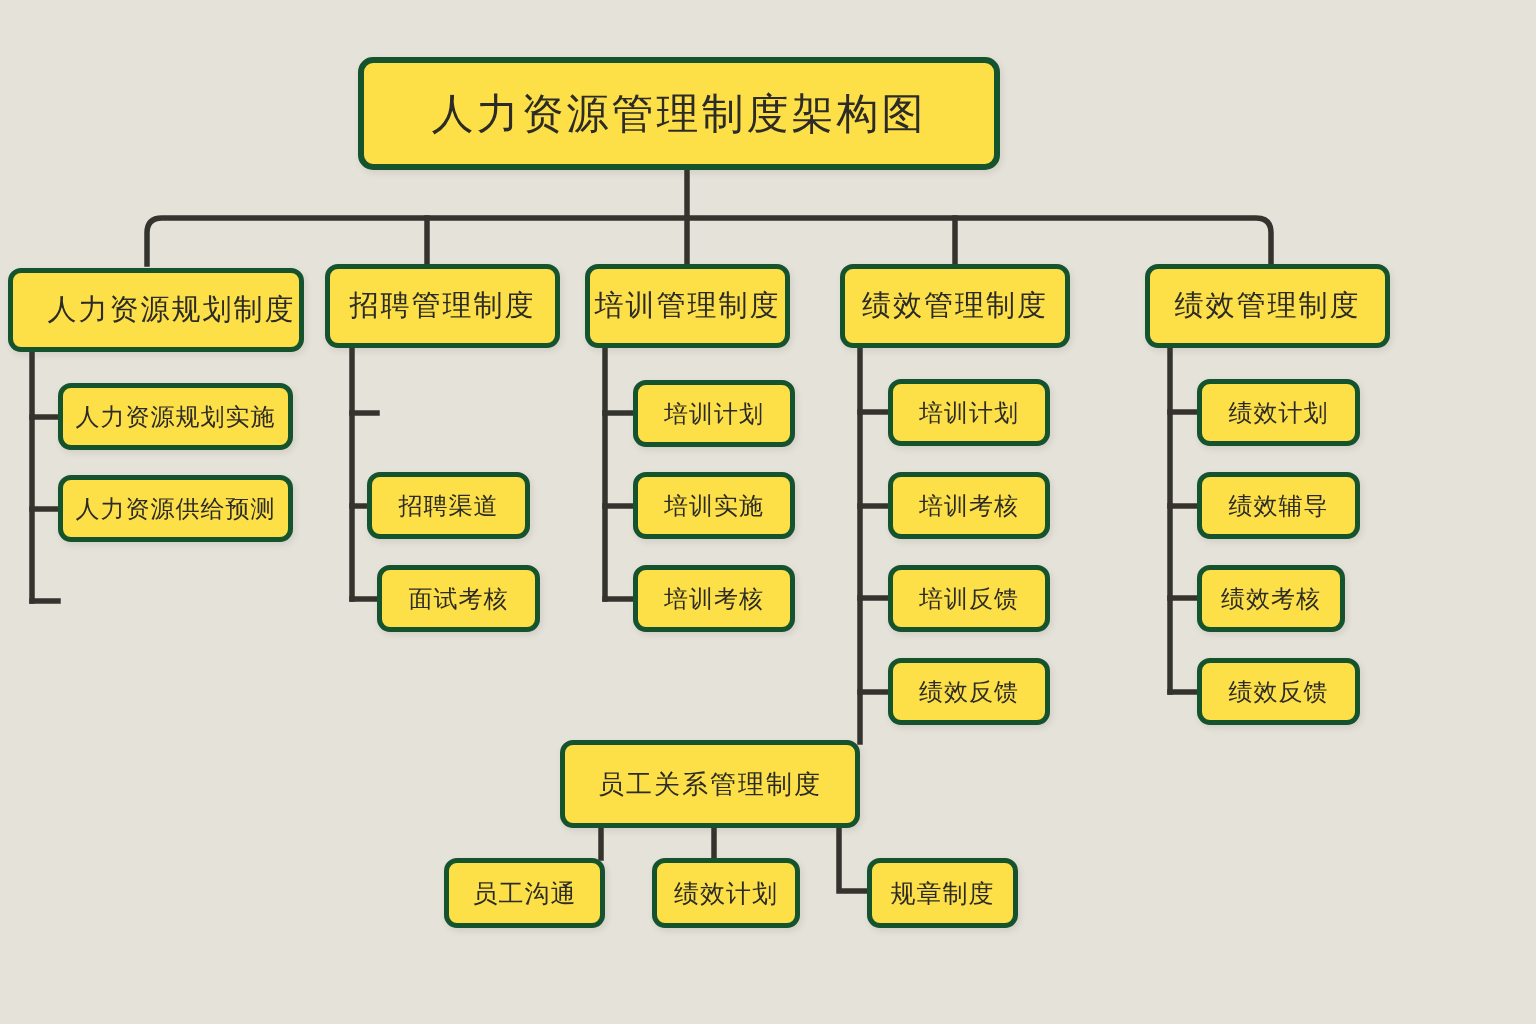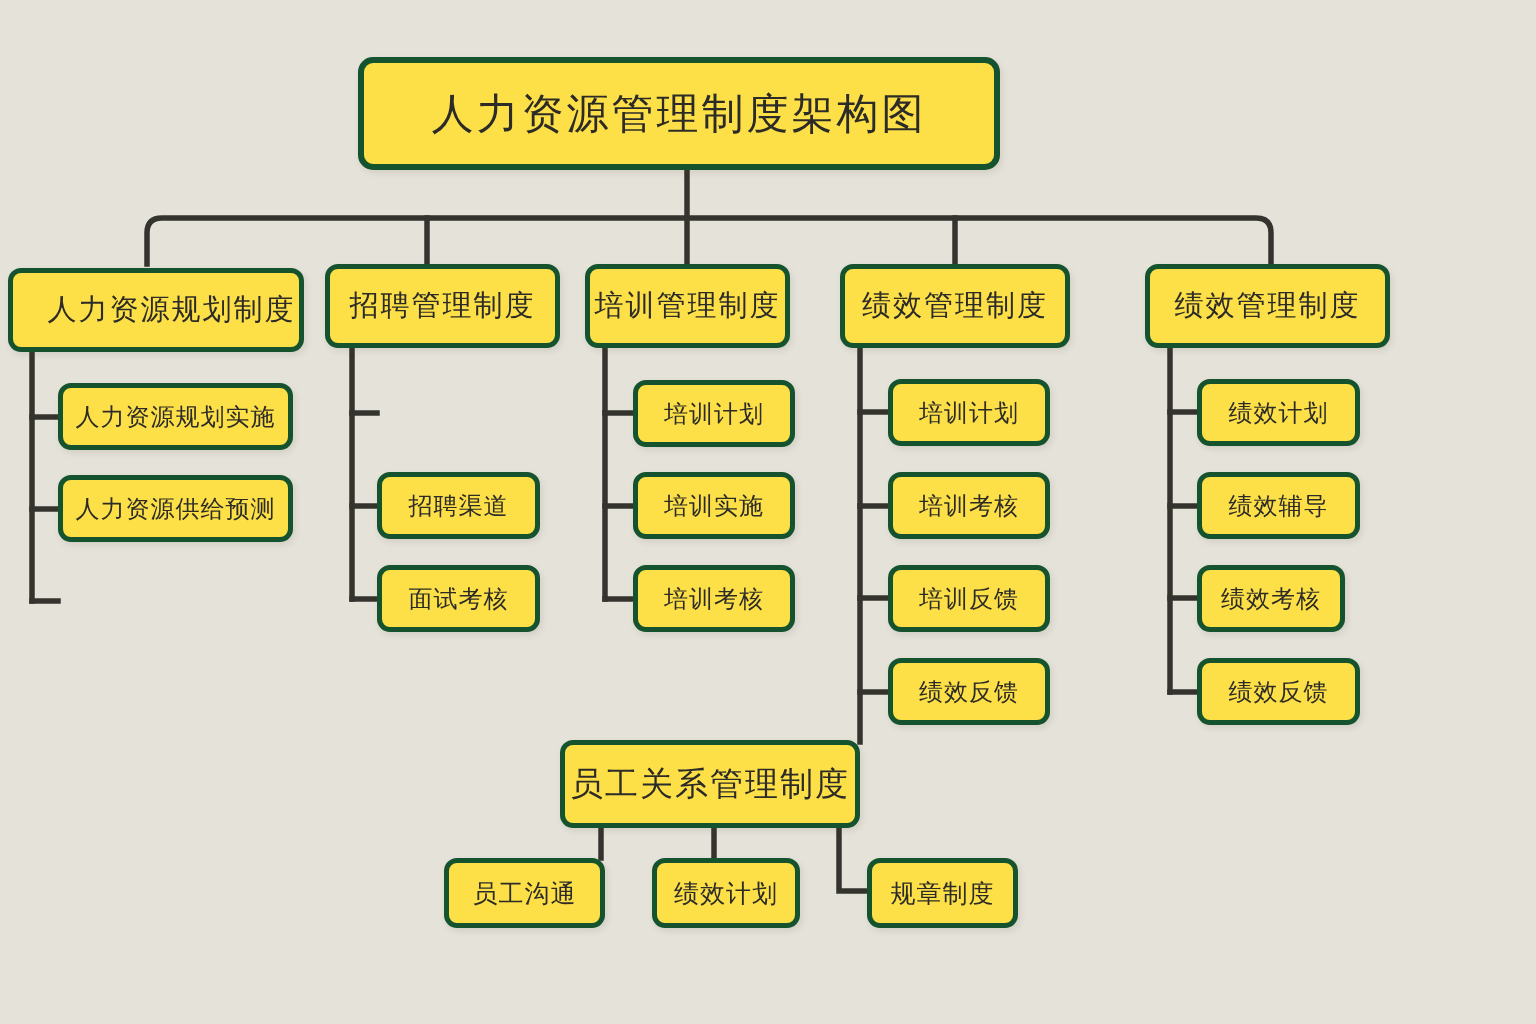--- a/index.html
+++ b/index.html
@@ -13,21 +13,21 @@
     position:absolute;box-sizing:border-box;
     background:#fde047;border:5px solid #14532d;border-radius:13px;
     display:flex;align-items:center;justify-content:center;
     color:#2c2b27;font-weight:400;letter-spacing:1px;
     box-shadow:2px 3px 6px rgba(80,74,58,0.12);
     white-space:nowrap;
   }
   .title{font-size:42px;border-width:6px;border-radius:15px;letter-spacing:3px;}
   .header{font-size:29px;letter-spacing:2px;}
   .child{font-size:24px;}
-  .bottom-header{font-size:33px;letter-spacing:2px;}
+  .bottom-header{font-size:26px;letter-spacing:2px;}
   .bottom-child{font-size:25px;}
 </style>
 </head>
 <body>
 
 <div id="canvas">
 
   <svg id="wires" viewBox="0 0 1536 1024" fill="none" stroke="#34332e" stroke-width="5.5" stroke-linecap="square">
 
     <path d="M687 170 L687 264"></path>
@@ -71,21 +71,21 @@
 
   <div class="node header" style="left:8px;top:268px;width:296px;height:84px;padding-left:31px;">人力资源规划制度</div>
   <div class="node header" style="left:325px;top:264px;width:235px;height:84px;">招聘管理制度</div>
   <div class="node header" style="left:585px;top:264px;width:205px;height:84px;text-align:right;">培训管理制度</div>
   <div class="node header" style="left:840px;top:264px;width:230px;height:84px;">绩效管理制度</div>
   <div class="node header" style="left:1145px;top:264px;width:245px;height:84px;">绩效管理制度</div>
 
   <div class="node child" style="left:58px;top:383px;width:235px;height:67px;">人力资源规划实施</div>
   <div class="node child" style="left:58px;top:475px;width:235px;height:67px;">人力资源供给预测</div>
 
-  <div class="node child" style="left:377px;top:472px;width:163px;height:67px;">招聘渠道</div>
+  <div class="node child" style="left:367px;top:472px;width:163px;height:67px;">招聘渠道</div>
   <div class="node child" style="left:377px;top:565px;width:163px;height:67px;">面试考核</div>
 
   <div class="node child" style="left:633px;top:380px;width:162px;height:67px;">培训计划</div>
   <div class="node child" style="left:633px;top:472px;width:162px;height:67px;">培训实施</div>
   <div class="node child" style="left:633px;top:565px;width:162px;height:67px;">培训考核</div>
 
   <div class="node child" style="left:888px;top:379px;width:162px;height:67px;">培训计划</div>
   <div class="node child" style="left:888px;top:472px;width:162px;height:67px;">培训考核</div>
   <div class="node child" style="left:888px;top:565px;width:162px;height:67px;">培训反馈</div>
   <div class="node child" style="left:888px;top:658px;width:162px;height:67px;">绩效反馈</div>

